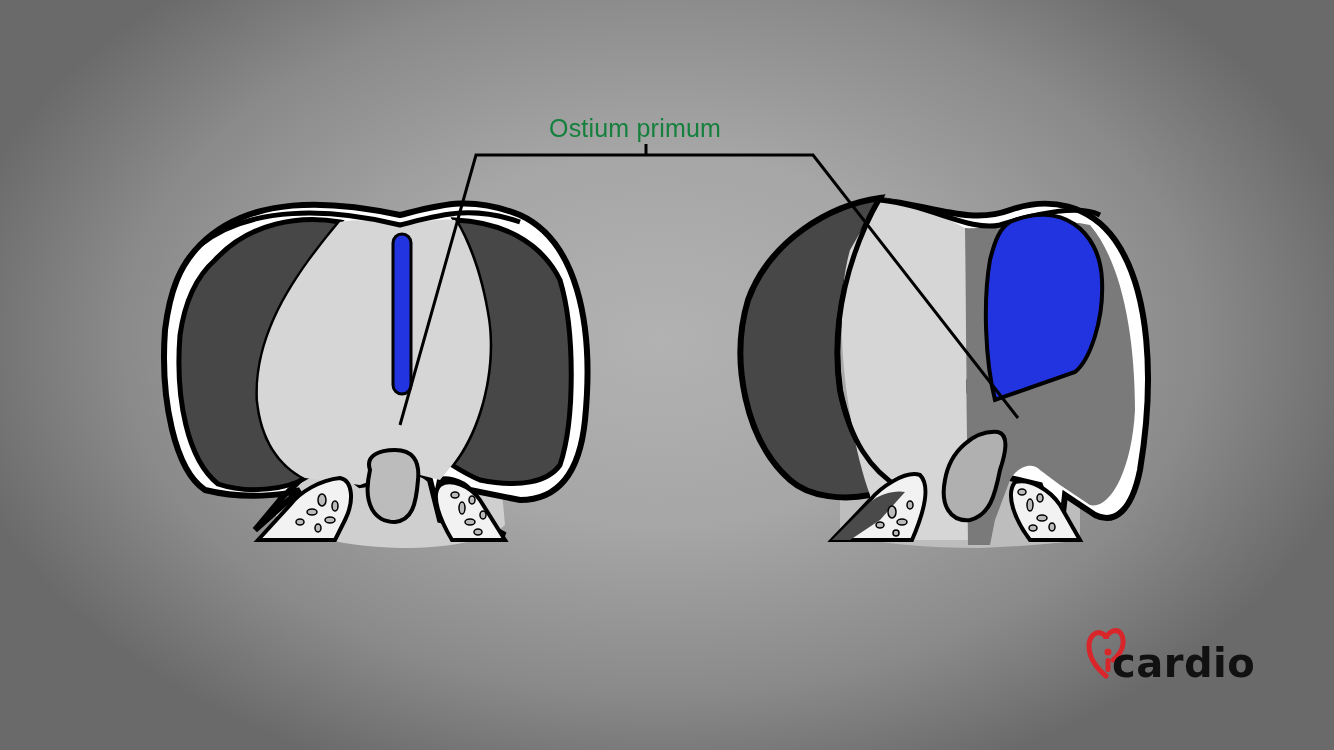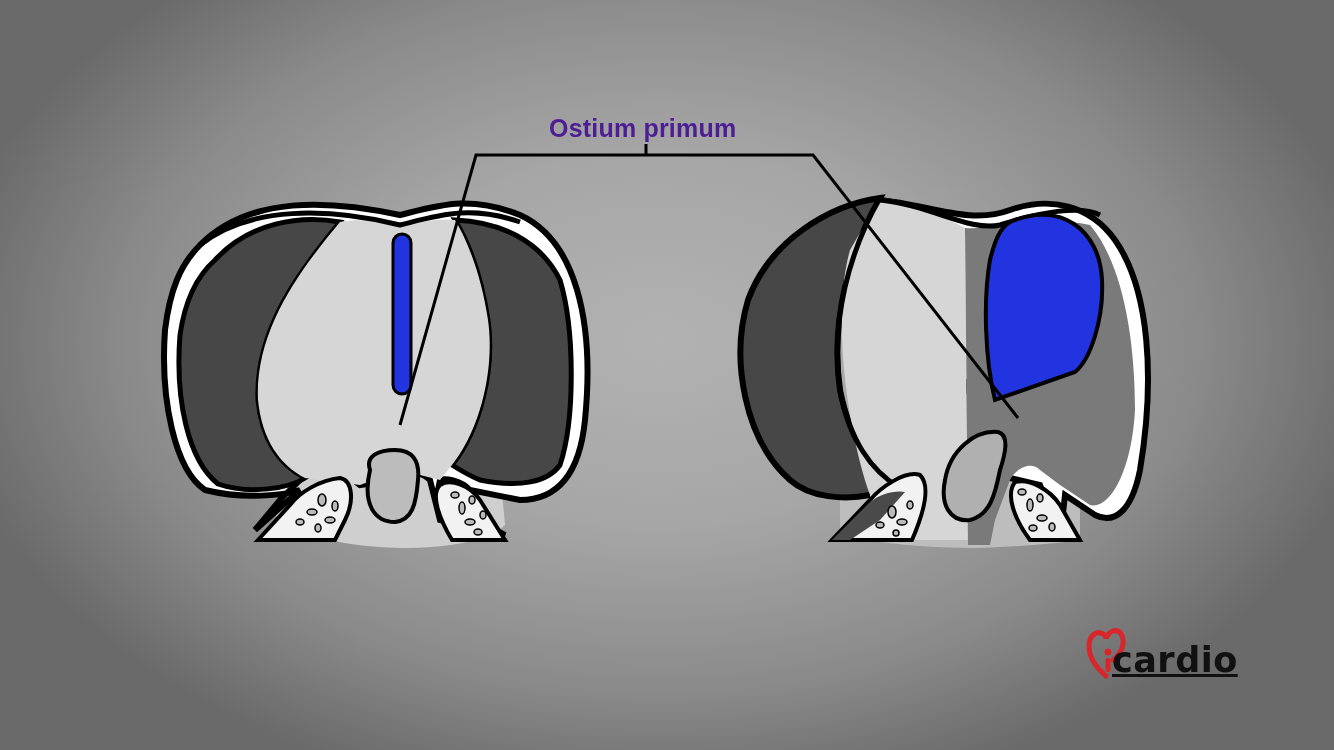--- a/index.html
+++ b/index.html
@@ -1,23 +1,23 @@
 <!DOCTYPE html>
 <html><head>
 <meta charset="utf-8">
 <style>
   html,body{margin:0;padding:0;}
   body{width:1334px;height:750px;overflow:hidden;position:relative;
     background: radial-gradient(ellipse 720px 470px at 660px 340px, #b2b2b2 0%, #a6a6a6 40%, #8a8a8a 75%, #6a6a6a 100%);
     font-family:"Liberation Sans", sans-serif;}
   #stage{position:absolute;left:0;top:0;width:1334px;height:750px;}
-  .label{position:absolute;left:549px;top:114px;font-size:25px;font-weight:700;color:#4c1d95;
+  .label{position:absolute;left:549px;top:114px;font-size:25px;font-weight:400;color:#15803d;
     letter-spacing:0.2px;white-space:nowrap;}
   .logo{position:absolute;left:1086px;top:626px;width:170px;height:56px;}
-  .logo-text{position:absolute;left:26px;top:14px;font-family:"DejaVu Sans", sans-serif;font-weight:700;font-size:35px;color:#111;letter-spacing:0.5px;text-decoration:underline;}
+  .logo-text{position:absolute;left:26px;top:14px;font-family:"DejaVu Sans", sans-serif;font-weight:700;font-size:40px;color:#111;letter-spacing:0.5px;}
 </style>
 </head>
 <body>
 
 <svg id="stage" width="1334" height="750" viewBox="0 0 1334 750">
 
   <g>
 
     <path d="M270,510 Q300,545 400,548 Q480,548 505,525 L500,470 L300,470 Z" fill="#cfcfcf"></path>
 

